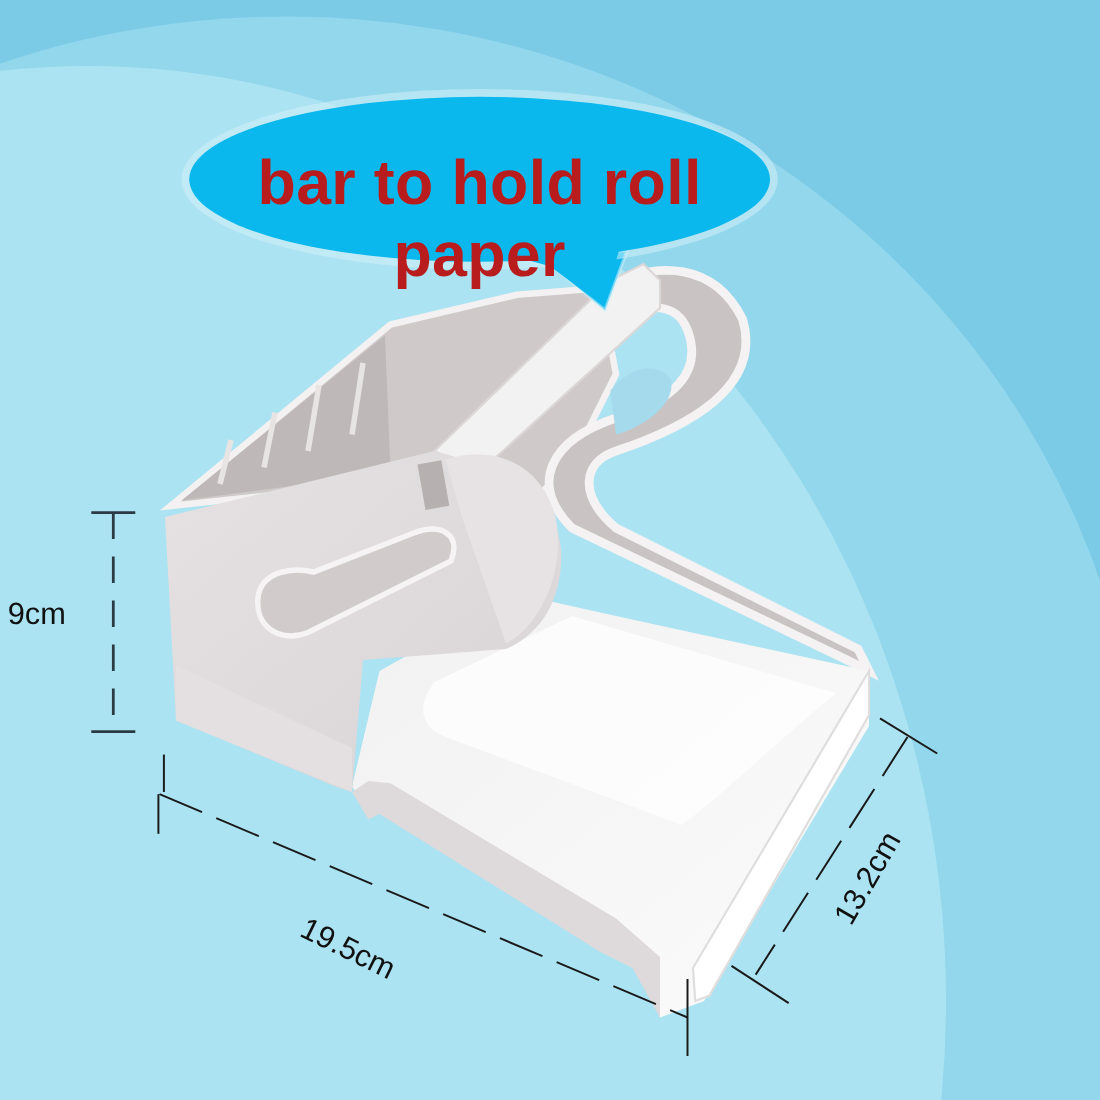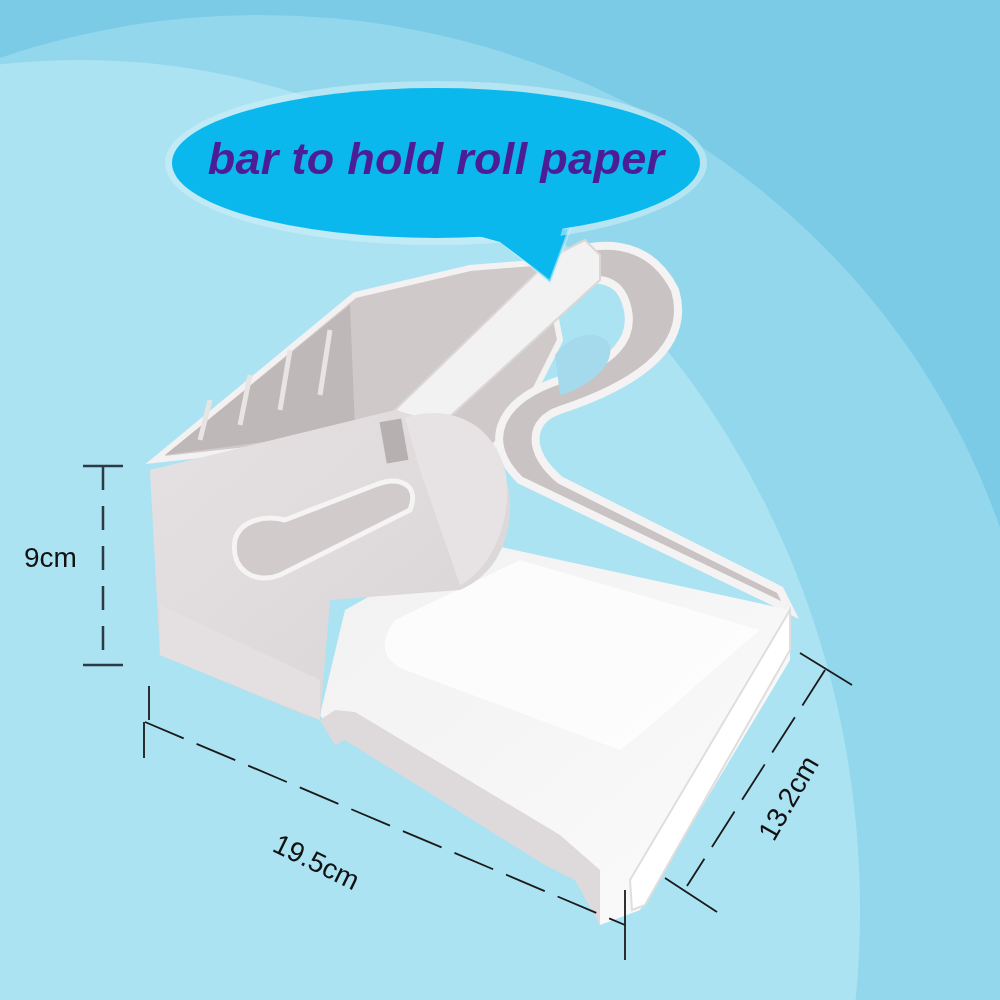--- a/index.html
+++ b/index.html
@@ -1,24 +1,24 @@
 <!DOCTYPE html>
 <html><head>
 <meta charset="utf-8">
 <style>
   html, body { margin:0; padding:0; }
   body { width:1000px; height:1000px; overflow:hidden; position:relative; background:#7ccbe6; font-family:"Liberation Sans", sans-serif; }
   .bg-arc1 { position:absolute; left:-520px; top:15px; width:1560px; height:1500px; border-radius:50%; background:#93d7ec; }
   .bg-arc2 { position:absolute; left:-700px; top:60px; width:1560px; height:1700px; border-radius:50%; background:#ace3f2; }
   .bubble { position:absolute; left:172px; top:88px; width:528px; height:150px; border-radius:50%; background:#0ab8ee; box-shadow:0 0 0 7px rgba(210,240,250,0.55); }
   .bubble-tail { position:absolute; left:0; top:0; }
-  .bubble-text { position:absolute; left:172px; top:133px; width:528px; text-align:center; font-style:italic; font-weight:bold; font-size:45px; color:#4c1d95; letter-spacing:0.3px; }
+  .bubble-text { position:absolute; left:172px; top:133px; width:528px; text-align:center; font-weight:bold; font-size:57px; color:#b91c1c; letter-spacing:0.3px; }
   .product { position:absolute; left:0; top:0; }
   .dim-label { position:absolute; font-size:28px; color:#111; font-family:"Liberation Sans", sans-serif; white-space:nowrap; }
-  .dim-h { left:24px; top:542px; }
+  .dim-h { left:7px; top:542px; }
   .dim-w { left:282px; top:828px; transform:rotate(26deg); transform-origin:left top; }
   .dim-d { left:752px; top:830px; transform:rotate(-60deg); transform-origin:left top; }
 </style>
 </head>
 <body>
 
 <div class="bg-arc1"></div>
 <div class="bg-arc2"></div>
 
 <svg class="product" width="1000" height="1000" viewBox="0 0 1000 1000">

